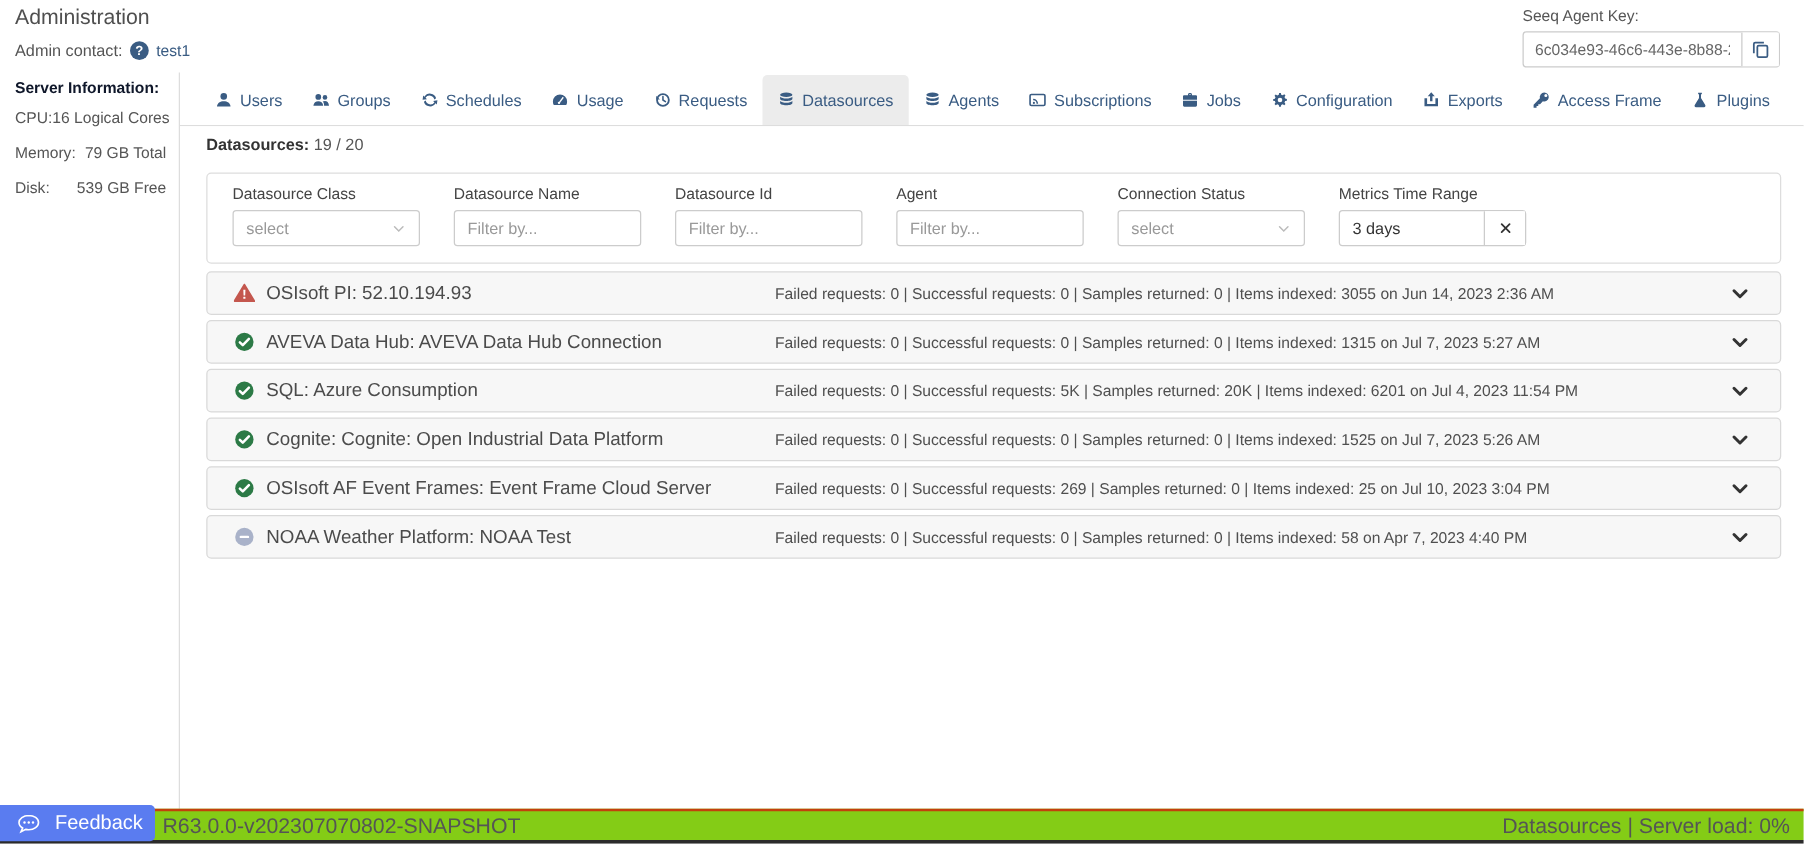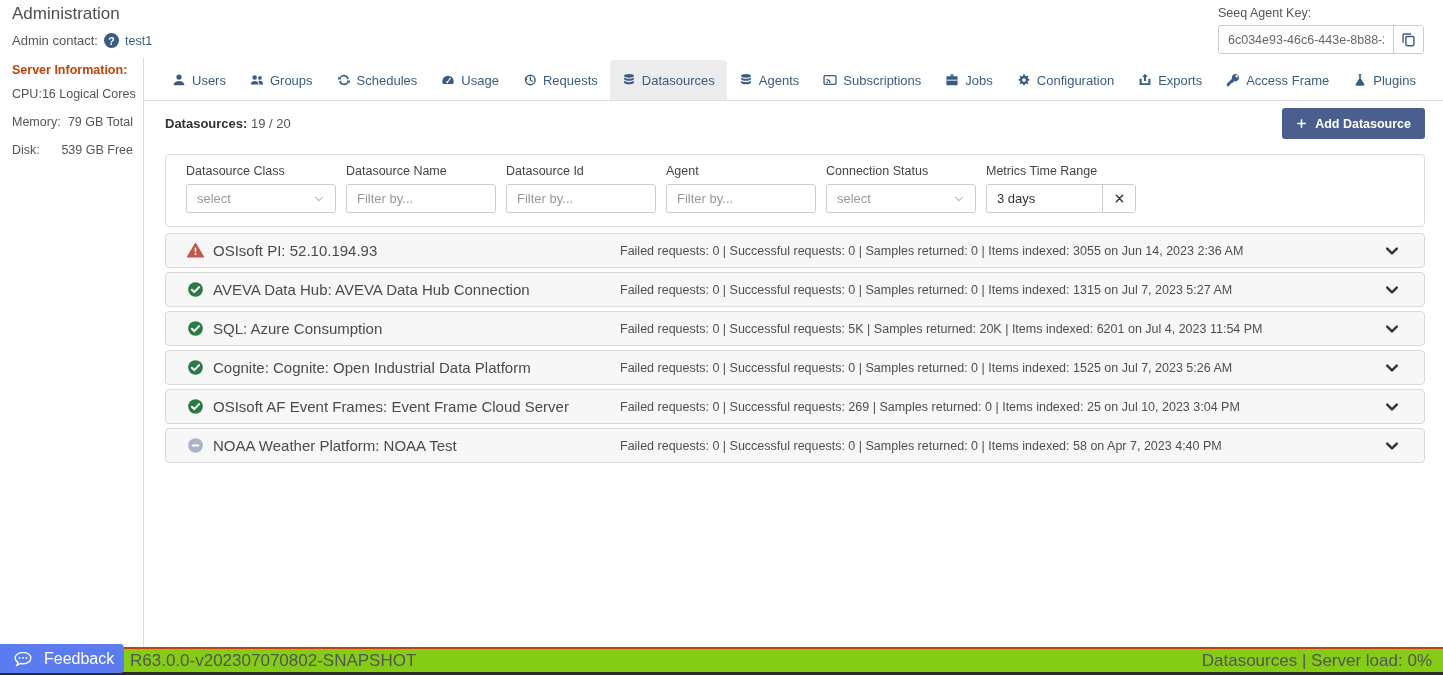--- a/index.html
+++ b/index.html
@@ -14,21 +14,21 @@
   .icon{display:inline-block;flex:none}
 
   
   .page-title{position:absolute;left:12px;top:4px;font-size:17px;color:#4f4f4f}
   .admin-contact{position:absolute;left:12px;top:33px;display:flex;align-items:center;gap:6px;font-size:13px;color:#555}
   .qicon{width:15px;height:15px;border-radius:50%;background:var(--blue);color:#fff;font-size:10.5px;font-weight:bold;display:inline-flex;align-items:center;justify-content:center}
   .admin-link{color:var(--blue);font-size:12.5px;cursor:pointer}
 
   
   .sidebar{position:absolute;left:12px;top:63px;width:121px;font-size:12.5px;color:#555}
-  .sidebar-heading{font-weight:bold;color:#c2410c;margin-bottom:10px;white-space:nowrap}
+  .sidebar-heading{font-weight:bold;color:#0f172a;margin-bottom:10px;white-space:nowrap}
   .server-row{display:flex;justify-content:space-between;margin-bottom:14px;white-space:nowrap}
   .v-divider{position:absolute;left:143px;top:58px;bottom:28px;width:1px;background:#ddd}
 
   
   .agent-key{position:absolute;top:6px;left:1218px;width:206px;font-size:12.5px;color:#555}
   .agent-key-group{margin-top:5px;display:flex;height:29px;border:1px solid #ccc;border-radius:3px;background:#fff}
   .agent-key-input{flex:1;border:none;outline:none;min-width:0;padding:0 9px;font-size:12.5px;color:#666;font-family:inherit;background:transparent}
   .copy-btn{width:30px;border:none;border-left:1px solid #ccc;background:#fff;color:var(--blue);display:flex;align-items:center;justify-content:center;cursor:pointer}
   .copy-btn .icon{width:15px;height:15px}
 
@@ -41,21 +41,21 @@
 
   
   .content{position:absolute;left:144px;top:101px;right:0;bottom:28px;background:#fff;padding:0 18px 0 21px}
   .content-head{display:flex;justify-content:space-between;align-items:center;margin-top:7px}
   .ds-heading{font-size:13px;color:#555}
   .ds-heading b{color:#333}
   .add-btn{background:var(--btn);color:#fff;font-size:12.5px;font-weight:bold;border:none;border-radius:3px;height:31px;padding:0 14px;display:flex;align-items:center;gap:8px;cursor:pointer;font-family:inherit}
   .add-btn .icon{width:11px;height:11px}
   .add-btn svg{fill:#fff}
 
-  .filter-panel{margin-top:15px;border:1px solid #ddd;border-radius:4px;padding:9px 20px 13px;display:flex;gap:10px;background:#fff}
+  .filter-panel{margin-top:15px;border:1px solid #ddd;border-radius:4px;padding:9px 20px 13px;display:flex;gap:27px;background:#fff}
   .filter-group{width:150px;flex:none}
   .filter-label{display:block;font-size:12.5px;color:#444;margin-bottom:6px;white-space:nowrap}
   .control{height:29px;border:1px solid #ccc;border-radius:3px;display:flex;align-items:center;font-size:13px;background:#fff}
   .control.select{justify-content:space-between;padding:0 10px;color:#999;cursor:pointer}
   .control.select .icon{width:12px;height:12px}
   .control input{border:none;outline:none;width:100%;height:100%;padding:0 10px;font-size:13px;color:#333;font-family:inherit;background:transparent;border-radius:3px}
   .control input::placeholder{color:#999}
   .clear-btn{width:33px;height:100%;flex:none;border:none;border-left:1px solid #ccc;background:#fff;display:flex;align-items:center;justify-content:center;cursor:pointer}
   .clear-btn .icon{width:11px;height:11px}
 
@@ -244,28 +244,20 @@
       <span>Plugins</span>
     </div>
   </nav>
 
 <main class="content">
   <div class="content-head">
     <span class="ds-heading">
       <b>Datasources:</b>
       <span>19 / 20</span>
     </span>
-    <button class="add-btn">
-      <span class="icon">
-        <svg viewBox="0 0 16 16">
-            <path d="M6.9 1.8h2.2V6.9h5.1v2.2H9.1v5.1H6.9V9.1H1.8V6.9h5.1z"></path>
-          </svg>
-      </span>
-      <span>Add Datasource</span>
-    </button>
   </div>
 
   <div class="filter-panel" id="filters">
       <div class="filter-group">
         <span class="filter-label">Datasource Class</span>
         <div class="control select">
           <span>select</span>
           <span class="icon">
             <svg viewBox="0 0 16 16">
               <path d="M3.5 5.8L8 10.3l4.5-4.5" fill="none" stroke="#bbb" stroke-width="1.6" stroke-linecap="round"></path>

